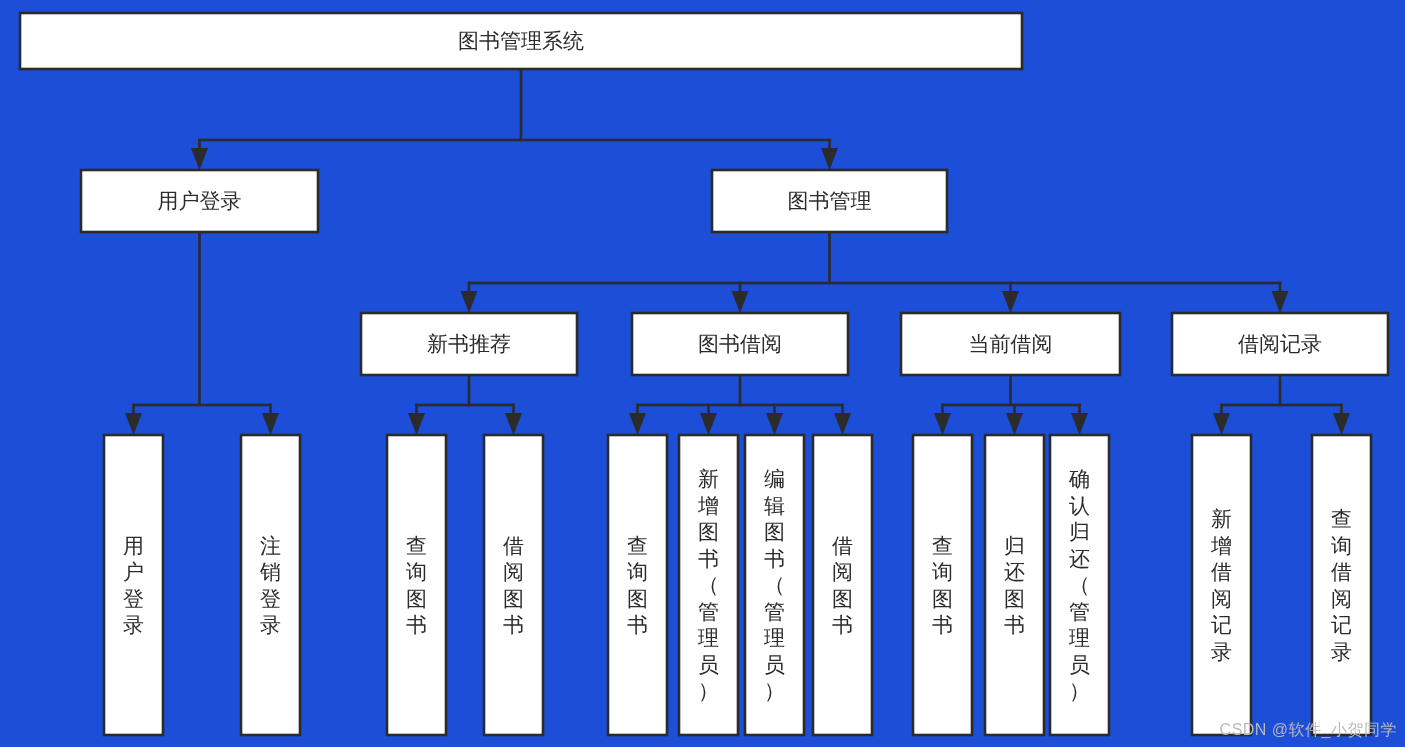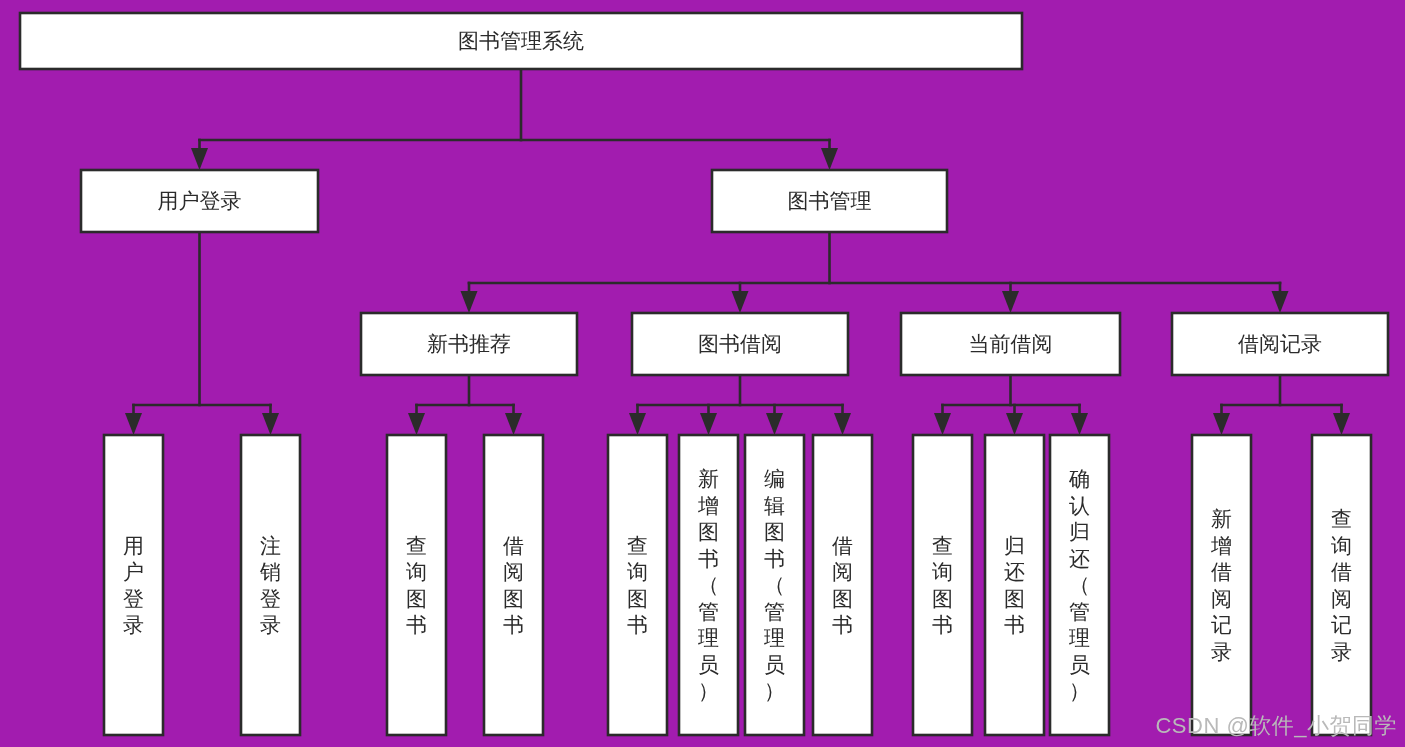--- a/index.html
+++ b/index.html
@@ -10,21 +10,21 @@
   body {
     width: 1405px;
     height: 747px;
     font-family: "Liberation Sans", "DejaVu Sans", sans-serif;
     overflow: hidden;
   }
   #diagram-root {
     position: relative;
     width: 1405px;
     height: 747px;
-    background: #a21caf;
+    background: #1d4ed8;
   }
   svg#flow {
     position: absolute;
     left: 0;
     top: 0;
     width: 1405px;
     height: 747px;
     display: block;
   }
   .node-rect {
@@ -53,21 +53,21 @@
     font-family: "Liberation Sans", "DejaVu Sans", sans-serif;
     font-size: 21px;
     fill: #2b2b2b;
     text-anchor: middle;
   }
   .watermark {
     position: absolute;
     right: 8px;
     bottom: 6px;
     font-family: "Liberation Sans", "DejaVu Sans", sans-serif;
-    font-size: 22px;
+    font-size: 16px;
     color: #b9b9b9;
     white-space: nowrap;
     letter-spacing: 0.5px;
     user-select: none;
   }
 </style>
 </head>
 <body>
 
 <div id="diagram-root">

